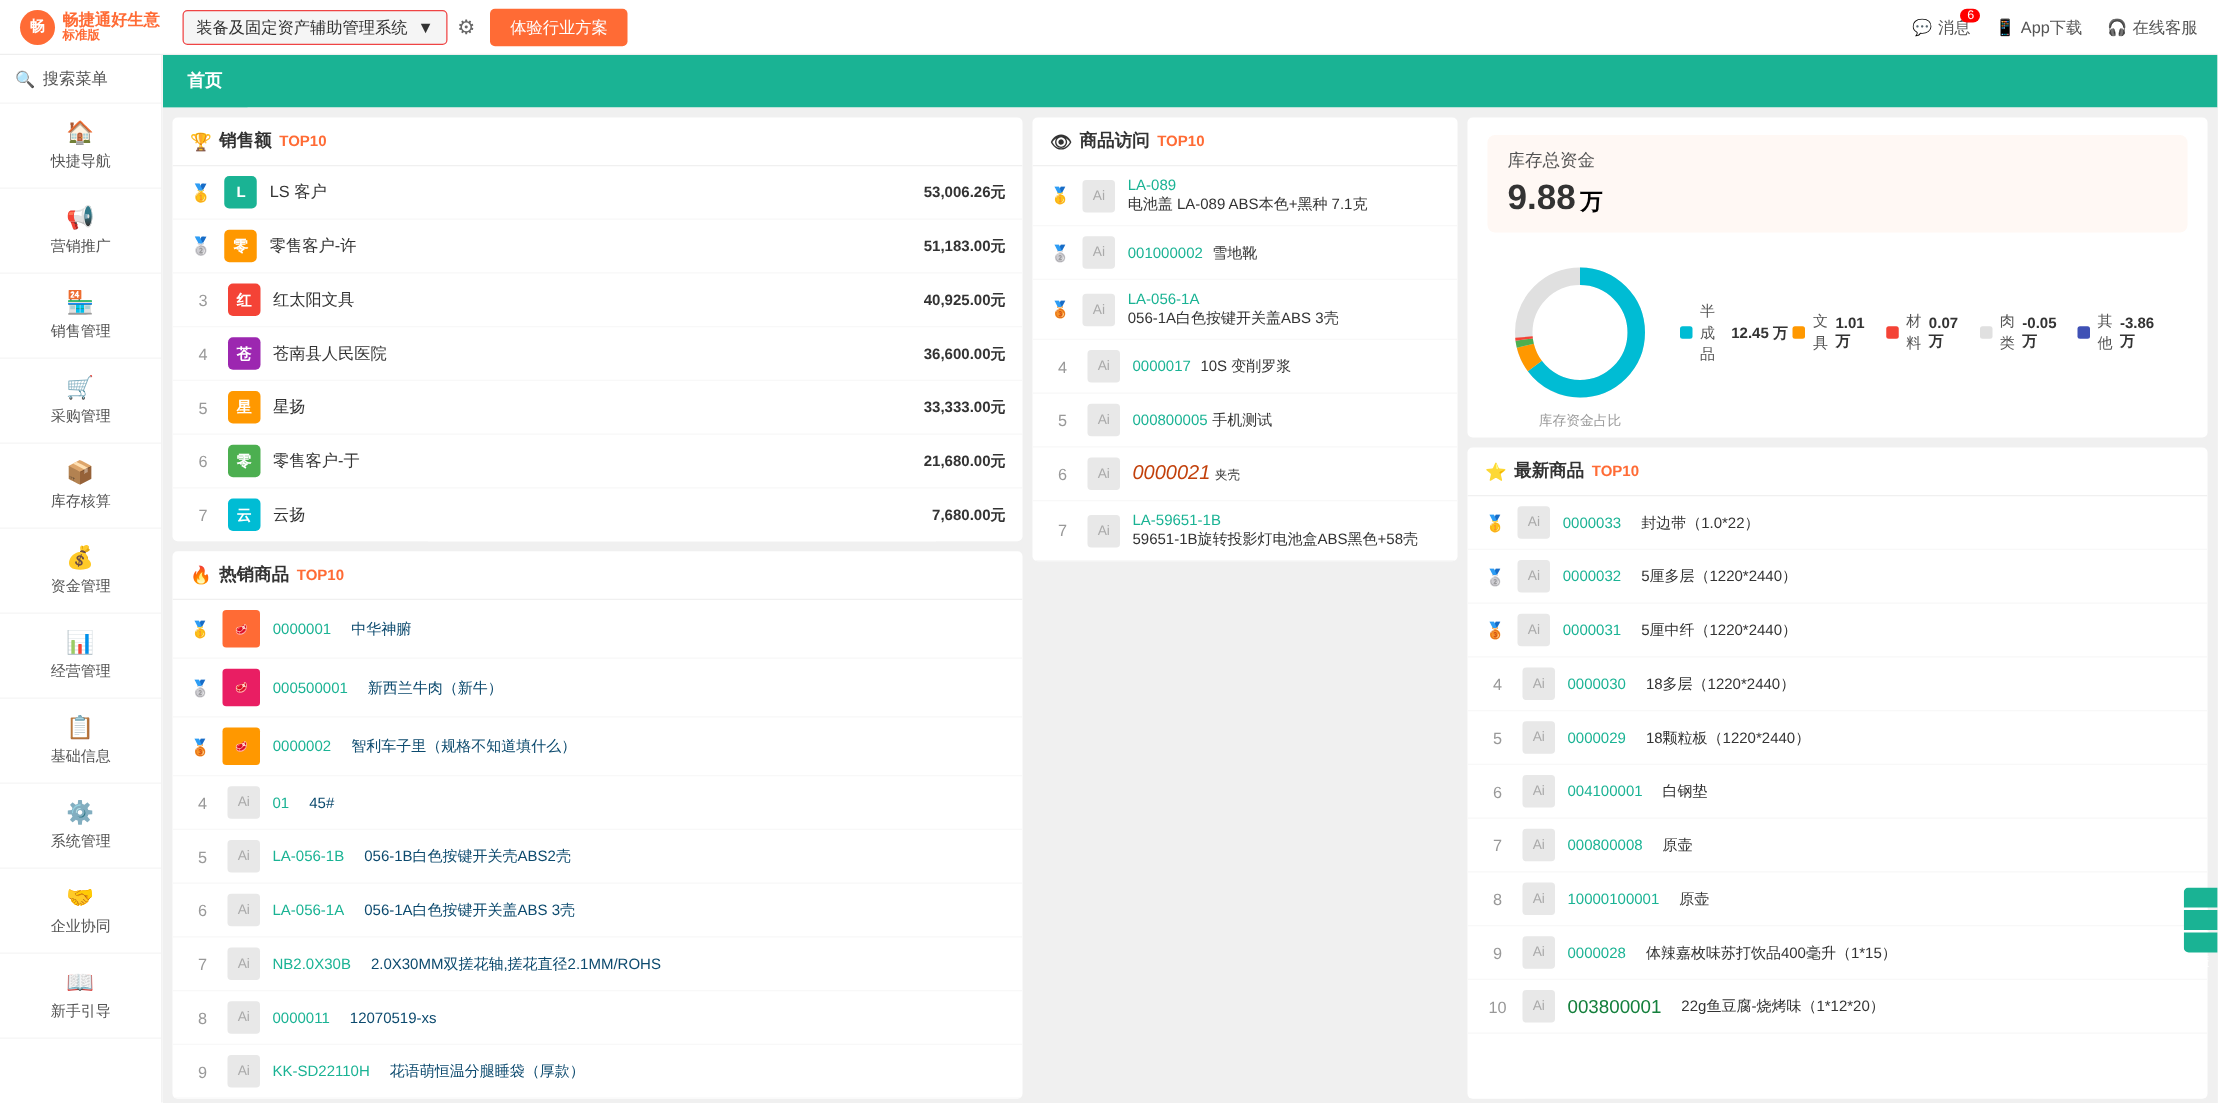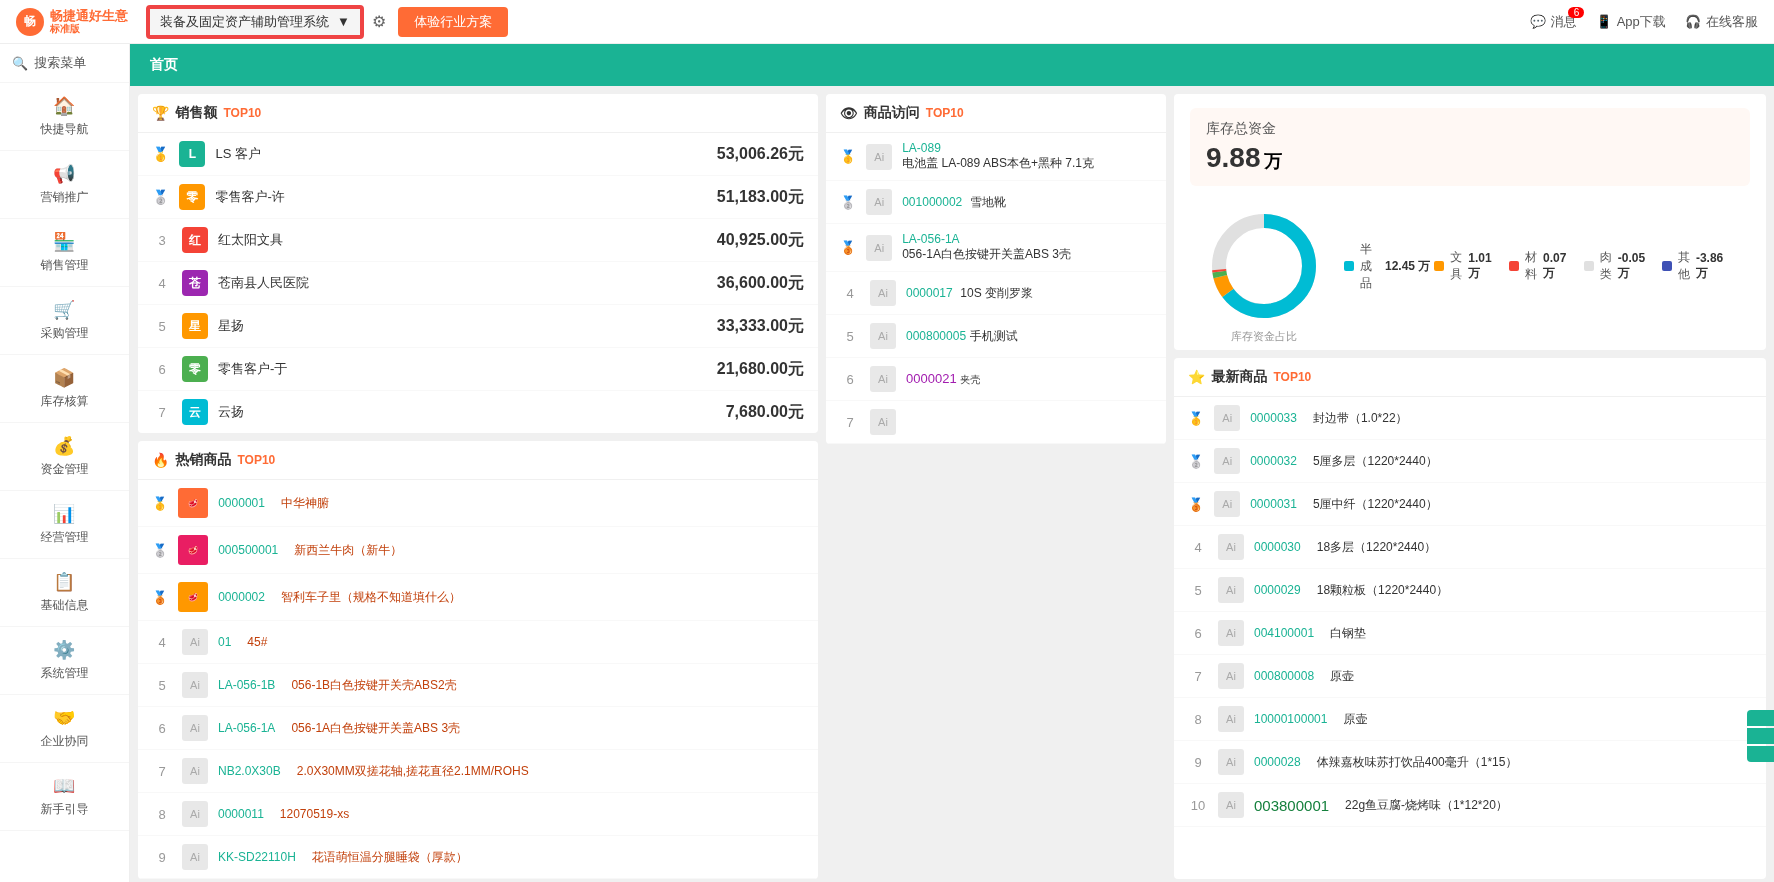--- a/index.html
+++ b/index.html
@@ -40,21 +40,21 @@
       font-size: 12px;
     }
     .logo-text-area { display: flex; flex-direction: column; }
     .logo-title { font-size: 13px; color: #ff6b35; font-weight: bold; line-height: 1.2; }
     .logo-sub { font-size: 10px; color: #ff6b35; line-height: 1.2; }
     .system-selector {
       display: flex;
       align-items: center;
       gap: 8px;
       background: #f5f5f5;
-      border: 4px solid #ef4444;
+      border: 1px solid #ef4444;
       border-radius: 4px;
       padding: 4px 10px;
       cursor: pointer;
       color: #333;
       font-size: 13px;
     }
     .trial-btn {
       background: #ff6b35;
       color: white;
       border: none;
@@ -201,21 +201,21 @@
       border-radius: 4px;
       display: flex;
       align-items: center;
       justify-content: center;
       color: white;
       font-size: 12px;
       font-weight: bold;
       flex-shrink: 0;
     }
     .rank-name { flex: 1; color: #333; font-size: 13px; }
-    .rank-amount { color: #333; font-size: 16px; font-weight: bold; }
+    .rank-amount { color: #333; font-size: 12px; font-weight: bold; }
     .rank-icon { font-size: 14px; color: #ff6b35; }
 
     
     .product-row {
       display: flex;
       align-items: center;
       padding: 8px 14px;
       border-bottom: 1px solid #f8f8f8;
       gap: 10px;
     }
@@ -226,21 +226,21 @@
       border-radius: 3px;
       display: flex;
       align-items: center;
       justify-content: center;
       font-size: 10px;
       color: #999;
       flex-shrink: 0;
       overflow: hidden;
     }
     .product-code { color: #1ab394; font-size: 12px; margin-right: 6px; }
-    .product-name { color: #c2410c; font-size: 12px; flex: 1; }
+    .product-name { color: #0c4a6e; font-size: 12px; flex: 1; }
     .product-placeholder {
       width: 26px;
       height: 26px;
       background: #e8e8e8;
       border-radius: 3px;
       display: flex;
       align-items: center;
       justify-content: center;
       font-size: 11px;
       color: #aaa;
@@ -607,28 +607,32 @@
             <div style="flex:1;">
               <span style="color:#1ab394; font-size:12px;">000800005</span>
               <span style="color:#333; font-size:12px; margin-left:0;">手机测试</span>
             </div>
           </div>
 
           <div class="product-row">
             <span class="rank-num">6</span>
             <div class="product-placeholder">Ai</div>
             <div style="flex:1;">
-              <span style="color:#a21caf; font-size:13px;">0000021</span>
+              <span style="color:#c2410c; font-size:16px;font-style:italic;">0000021</span>
               <span style="color:#333; font-size:10px; margin-left:0;">夹壳</span>
             </div>
           </div>
 
           <div class="product-row">
             <span class="rank-num">7</span>
             <div class="product-placeholder">Ai</div>
+            <div style="flex:1; display:flex; flex-direction:column;">
+              <span style="color:#1ab394; font-size:12px;">LA-59651-1B</span>
+              <span style="color:#333; font-size:12px;">59651-1B旋转投影灯电池盒ABS黑色+58壳</span>
+            </div>
           </div>
         </div>
       </div>
     </div>
 
     <div class="col-right">
 
       <div class="panel-card">
         <div style="padding: 14px 16px;">
           <div class="inventory-header-card">

